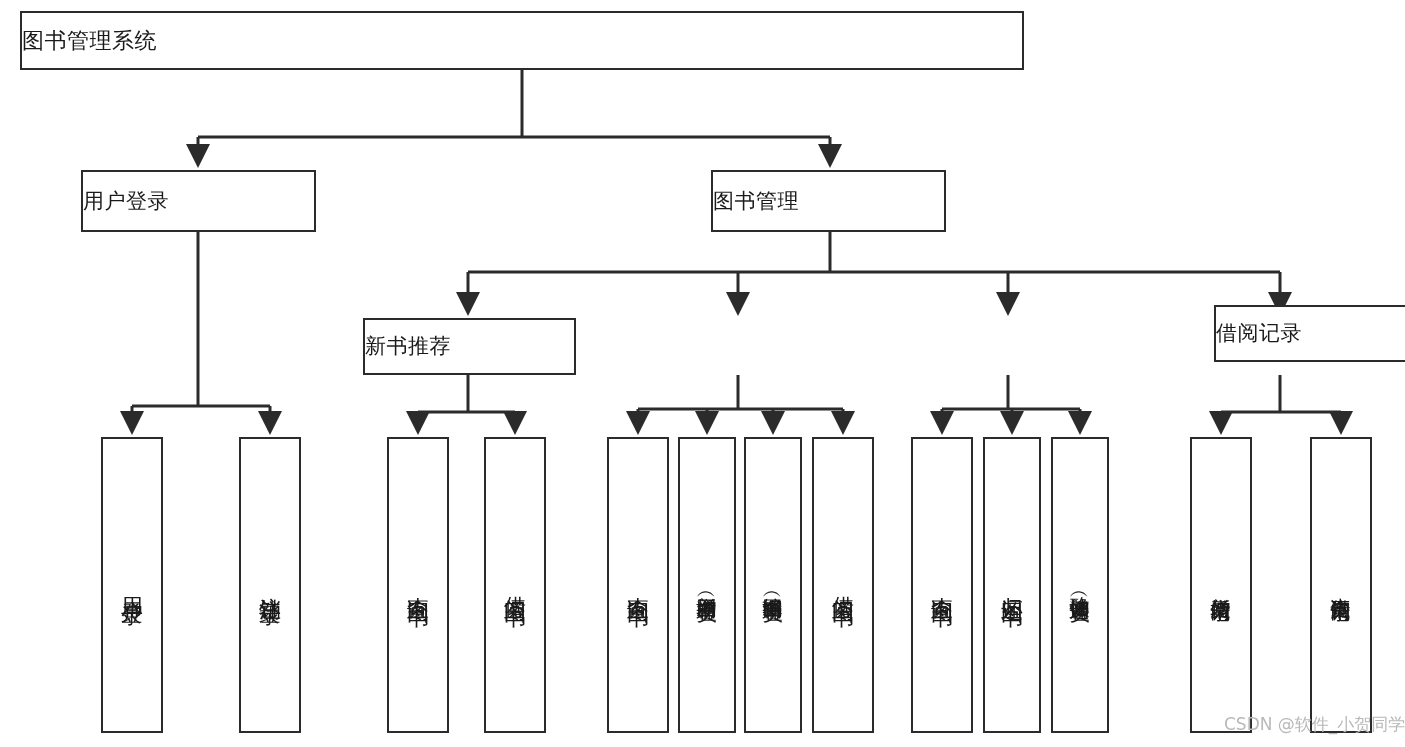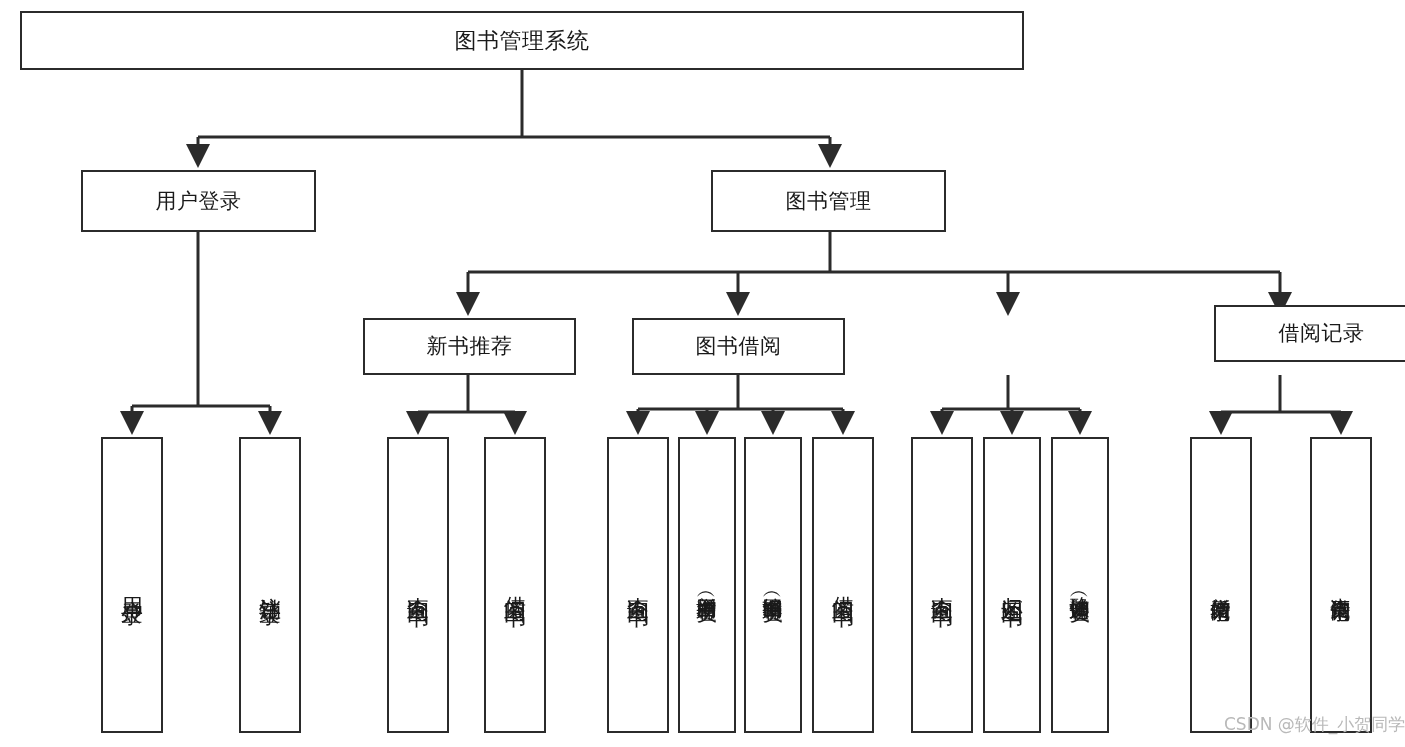--- a/index.html
+++ b/index.html
@@ -22,21 +22,21 @@
     height: 747px;
     pointer-events: none;
   }
   .node {
     position: absolute;
     box-sizing: border-box;
     border: 2px solid #2b2b2b;
     background: #ffffff;
     display: flex;
     align-items: center;
-    justify-content: center;
+    justify-content: flex-start;
     color: #1a1a1a;
   }
   .node .lbl {
     display: block;
     text-align: center;
     line-height: 1.05;
     letter-spacing: 0.5px;
   }
   
   .node.horiz .lbl {
@@ -131,23 +131,20 @@
   <div class="node horiz" style="left:81px; top:170px; width:235px; height:62px;">
     <span class="lbl">用户登录</span>
   </div>
   <div class="node horiz" style="left:711px; top:170px; width:235px; height:62px;">
     <span class="lbl">图书管理</span>
   </div>
 
   <div class="node horiz" style="left:363px; top:318px; width:213px; height:57px;">
     <span class="lbl">新书推荐</span>
   </div>
-  <div class="node horiz" style="left:632px; top:318px; width:213px; height:57px;">
-    <span class="lbl">图书借阅</span>
-  </div>
   <div class="node horiz" style="left:1172px; top:305px; width:215px; height:57px;margin-left:42px;">
     <span class="lbl">借阅记录</span>
   </div>
 
   <div class="node vert" style="left:101px; top:437px; width:62px; height:296px;">
     <span class="lbl">用户登录</span>
   </div>
   <div class="node vert" style="left:239px; top:437px; width:62px; height:296px;">
     <span class="lbl">注销登录</span>
   </div>

